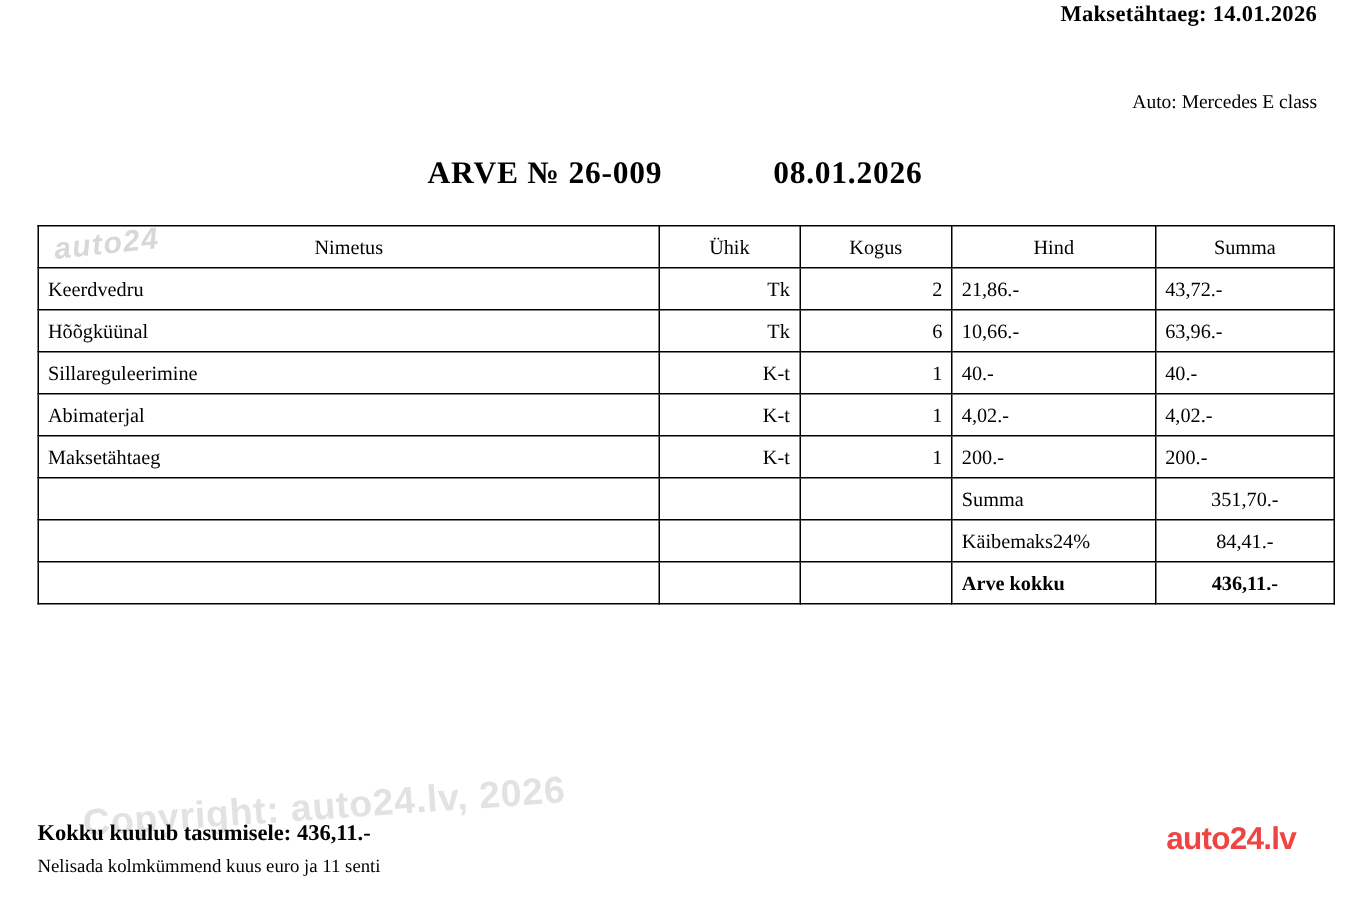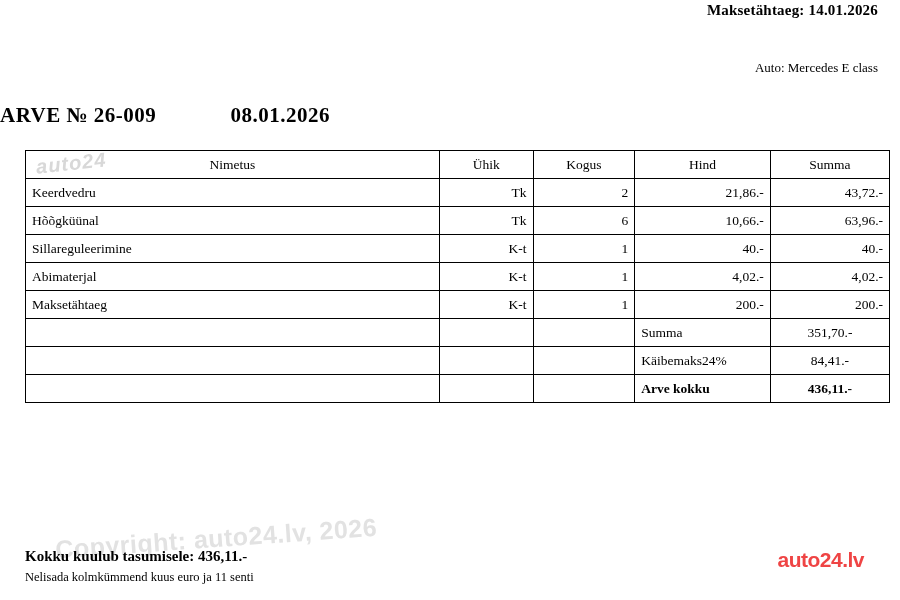--- a/index.html
+++ b/index.html
@@ -32,21 +32,21 @@
     position: absolute;
     top: 60px;
     right: 22px;
     font-size: 13px;
   }
   .title-row {
     position: absolute;
     top: 103px;
     left: 0;
     width: 900px;
-    text-align: left;
+    text-align: center;
   }
   .title-row .invoice-title {
     font-weight: bold;
     font-size: 21px;
     letter-spacing: 0.5px;
   }
   .title-row .invoice-date {
     font-weight: bold;
     font-size: 21px;
     margin-left: 70px;
@@ -83,21 +83,21 @@
   table.items th {
     text-align: center;
   }
   .col-name { width: 420px; text-align: left; }
   .col-unit { width: 84px; text-align: center; }
   .col-qty  { width: 92px; text-align: center; }
   .col-price{ width: 125px; text-align: center; }
   .col-sum  { width: 110px; text-align: center; }
   td.name-cell { text-align: left; }
   td.unit-cell, td.qty-cell { text-align: right; }
-  td.price-cell, td.sum-cell { text-align: right; margin-top: 40px; }
+  td.price-cell, td.sum-cell { text-align: left; margin-top: 40px; }
   td.empty-none {
     border: none;
   }
   td.total-label { text-align: left; }
   td.total-value { text-align: center; padding-right: 10px; }
   tr.grand td { font-weight: bold; }
   .footer-total {
     position: absolute;
     left: 25px;
     top: 548px;

